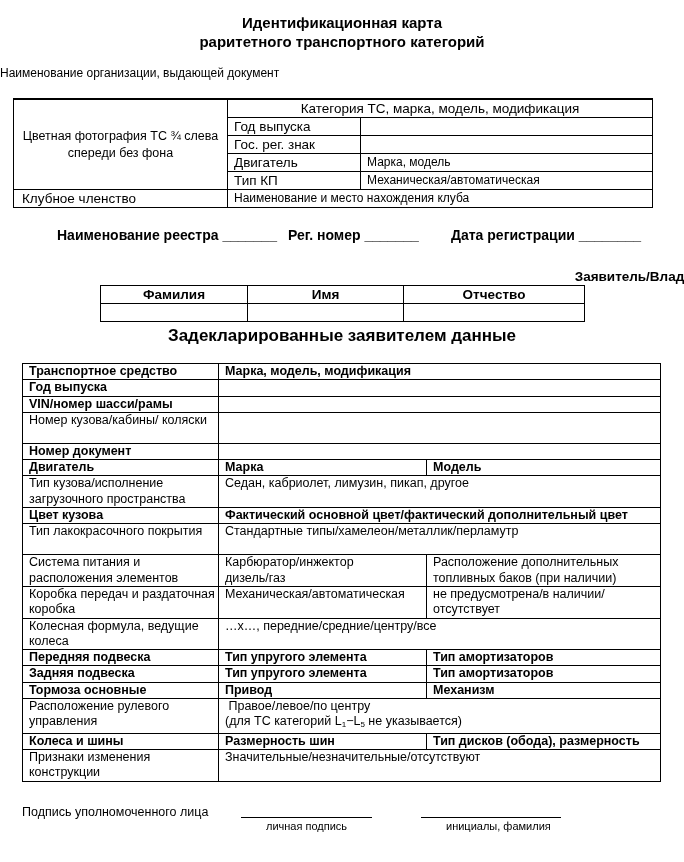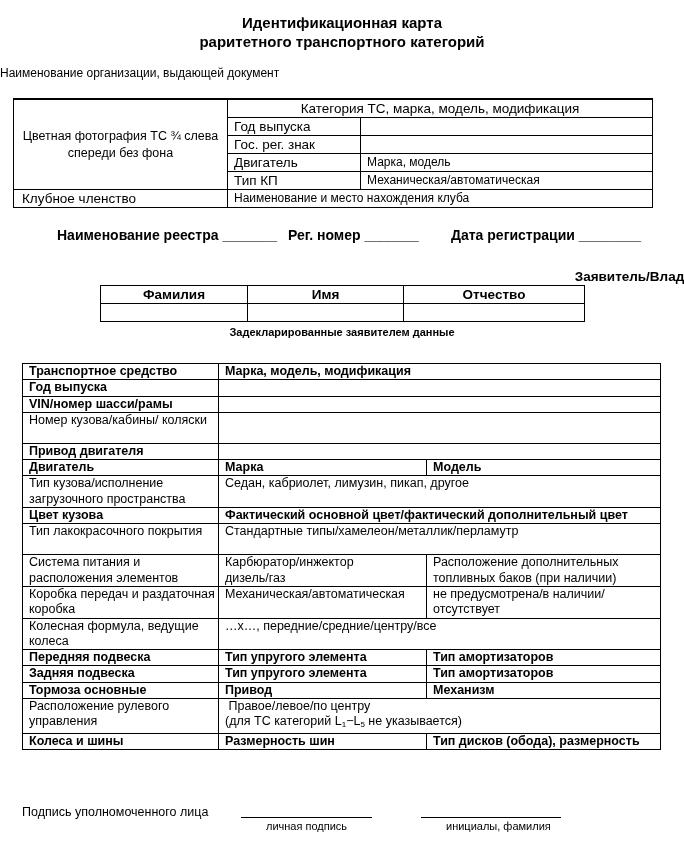--- a/index.html
+++ b/index.html
@@ -24,21 +24,21 @@
   #card .head { text-align: center; font-size: 13.5px; padding: 0; }
   #card .lbl { font-size: 13.5px; }
   #card .val { font-size: 12px; }
 
   .reg-line { top: 227px; font-weight: bold; font-size: 14px; }
 
   .owner-caption { left: 0; width: 684px; top: 269px; text-align: right; font-weight: bold; font-size: 13.5px; margin-left: 32px; }
   #owner { left: 100px; top: 285px; width: 484px; }
   #owner td { height: 17px; text-align: center; font-weight: bold; font-size: 13.5px; padding: 0; line-height: 17px; }
 
-  .declared-caption { left: 0; width: 684px; top: 326px; text-align: center; font-weight: bold; font-size: 11px; }
+  .declared-caption { left: 0; width: 684px; top: 326px; text-align: center; font-weight: bold; font-size: 17px; }
 
   #main { left: 22px; top: 363px; width: 638px; }
   #main td { line-height: 15.3px; }
   #main tr.r1 td { height: 15px; font-weight: bold; }
   #main tr.r2 td { height: 30px; }
   #main td.wrap { white-space: normal; }
 
   .sig-label { left: 22px; top: 805px; font-size: 12.5px; }
   .sig-line { top: 817px; height: 0; border-top: 1px solid #000; }
   .sig-cap { top: 820px; font-size: 11px; }
@@ -130,21 +130,21 @@
   </tr>
   <tr class="r1">
     <td>VIN/номер шасси/рамы</td>
     <td colspan="2"></td>
   </tr>
   <tr class="r2">
     <td class="wrap">Номер кузова/кабины/ коляски</td>
     <td colspan="2"></td>
   </tr>
   <tr class="r1">
-    <td>Привод двигателя</td>
+    <td>Номер документ</td>
     <td colspan="2"></td>
   </tr>
   <tr class="r1">
     <td>Двигатель</td>
     <td>Марка</td>
     <td>Модель</td>
   </tr>
   <tr class="r2">
     <td class="wrap">Тип кузова/исполнение загрузочного пространства</td>
     <td colspan="2">Седан, кабриолет, лимузин, пикап, другое</td>
@@ -191,20 +191,24 @@
     <td colspan="2">
       <div style="white-space:pre;"> Правое/левое/по центру</div>
       <div><span>(для ТС категорий L</span><sub>1</sub><span>−L</span><sub>5</sub><span> не указывается)</span></div>
     </td>
   </tr>
   <tr class="r1">
     <td>Колеса и шины</td>
     <td>Размерность шин</td>
     <td>Тип дисков (обода), размерность</td>
   </tr>
+  <tr class="r2">
+    <td class="wrap">Признаки изменения конструкции</td>
+    <td colspan="2">Значительные/незначительные/отсутствуют</td>
+  </tr>
 </tbody>
   </table>
 
 <div class="abs sig-label">Подпись уполномоченного лица</div>
 <div class="abs sig-line" style="left:241px; width:131px;"></div>
 <div class="abs sig-line" style="left:421px; width:140px;"></div>
 <div class="abs sig-cap" style="left:266px;">личная подпись</div>
 <div class="abs sig-cap" style="left:446px;">инициалы, фамилия</div>
 
 </body></html>

